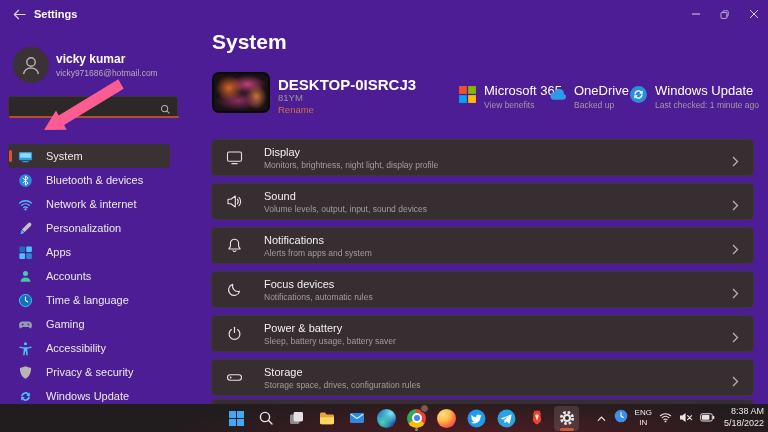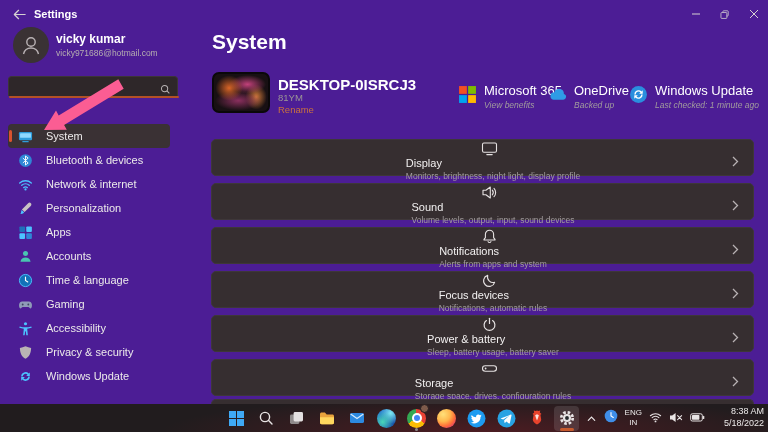--- a/index.html
+++ b/index.html
@@ -10,21 +10,21 @@
 
   
   .titlebar { position:absolute; left:0; top:0; width:768px; height:28px; }
   .back-btn { position:absolute; left:8px; top:5px; width:22px; height:18px;
               display:flex; align-items:center; justify-content:center; }
   .tb-title { position:absolute; left:34px; top:8px; font-size:11px; font-weight:700; }
   .win-controls { position:absolute; right:0; top:0; height:28px; display:flex; }
   .win-btn { width:29px; height:28px; display:flex; align-items:center; justify-content:center; }
 
   
-  .sidebar { position:absolute; left:0; top:19px; width:186px; bottom:28px; }
+  .sidebar { position:absolute; left:0; top:39px; width:186px; bottom:28px; }
   .avatar { position:absolute; left:13px; top:8px; width:36px; height:36px;
             border-radius:50%; background:#3a3234; display:flex; align-items:center; justify-content:center; }
   .u-name  { position:absolute; left:56px; top:13px; font-size:12px; font-weight:700; }
   .u-email { position:absolute; left:56px; top:29px; font-size:8.5px; color:#b5aeb0; }
 
   .searchbox { position:absolute; left:8px; top:57px; width:170px; height:20px;
                background:#2e2729; border:1px solid #3c3537; border-bottom:none;
                border-radius:4px 4px 0 0; }
   .searchbox input { position:absolute; left:6px; top:1px; width:140px; height:16px;
                background:transparent; border:none; outline:none; color:#d8d2d3;
@@ -56,25 +56,25 @@
         radial-gradient(closest-side at 45% 72%, #8a2f5e, rgba(0,0,0,0) 95%),
         radial-gradient(closest-side at 78% 62%, #d27a3a, rgba(0,0,0,0) 90%),
         #181013; }
   .dev-name  { position:absolute; left:278px; top:76px; font-size:15px; font-weight:700; }
   .dev-model { position:absolute; left:278px; top:92px; font-size:9.5px; color:#9b9596; }
   .dev-rename{ position:absolute; left:278px; top:104px; font-size:9.5px; color:#c9713f; }
 
   .status-item { position:absolute; top:83px; display:flex; gap:7px; }
   .st-ico { width:19px; height:19px; margin-top:2px; flex:0 0 19px; }
   .st-title { font-size:13px; font-weight:400; white-space:nowrap; }
-  .st-sub   { font-size:8.5px; color:#a29c9d; margin-top:2px; white-space:nowrap;font-style:italic; }
+  .st-sub   { font-size:8.5px; color:#a29c9d; margin-top:2px; white-space:nowrap; }
 
   .card { position:absolute; left:211px; width:543px; height:37px;
           background:#362e30; border:1px solid #3e3739; border-radius:5px;
-          display:flex; align-items:center;flex-direction:column; }
+          display:flex; align-items:center; }
   .card-ico { width:17px; height:17px; margin-left:14px; flex:0 0 17px;
               display:flex; align-items:center; justify-content:center; }
   .card-text { margin-left:21px; }
   .card-title { font-size:11px; color:#f2f0f0; }
   .card-sub   { font-size:8.5px; color:#a39d9e; margin-top:2px; }
   .card-chev  { position:absolute; right:14px; top:13px; }
   .card-sliver { position:absolute; left:211px; top:399px; width:543px; height:5px;
           background:#362e30; border:1px solid #3e3739; border-bottom:none;
           border-radius:5px 5px 0 0; }
 
@@ -102,21 +102,21 @@
   .chrome-ico::before { content:""; position:absolute; left:4.5px; top:4.5px; width:10px; height:10px;
                         border-radius:50%; background:#fff; }
   .chrome-ico::after  { content:""; position:absolute; left:6.5px; top:6.5px; width:6px; height:6px;
                         border-radius:50%; background:#4285f4; }
   .chrome-badge { position:absolute; right:0px; top:-2px; width:9px; height:9px; border-radius:50%;
                   background:#7d5a4a; border:1px solid #241d1f; z-index:2; }
   .firefox-ico{ background: radial-gradient(circle at 32% 28%, #ffe07a, #ffb84d 38%, #ff7139 62%, #e03a6b 85%, #962b63); }
 
   .tray { position:absolute; right:4px; top:0; height:28px; display:flex; align-items:center; gap:7px; }
   .tray-lang { font-size:8px; color:#ece9e9; text-align:center; line-height:1.25; }
-  .tray-clockdate { font-size:9px; color:#ece9e9; text-align:right; line-height:1.3; margin-left:12px; }
+  .tray-clockdate { font-size:9px; color:#ece9e9; text-align:right; line-height:1.3; margin-left:2px; }
 </style>
 </head>
 <body>
 
 <div id="screen">
 
   <div class="titlebar">
     <div class="back-btn">
       <svg width="15" height="13" viewBox="0 0 16 13">
         <path d="M14 6.5H2.5M7 2L2.5 6.5 7 11" stroke="#d6d1d2" stroke-width="1.3" fill="none" stroke-linecap="round" stroke-linejoin="round"></path>

